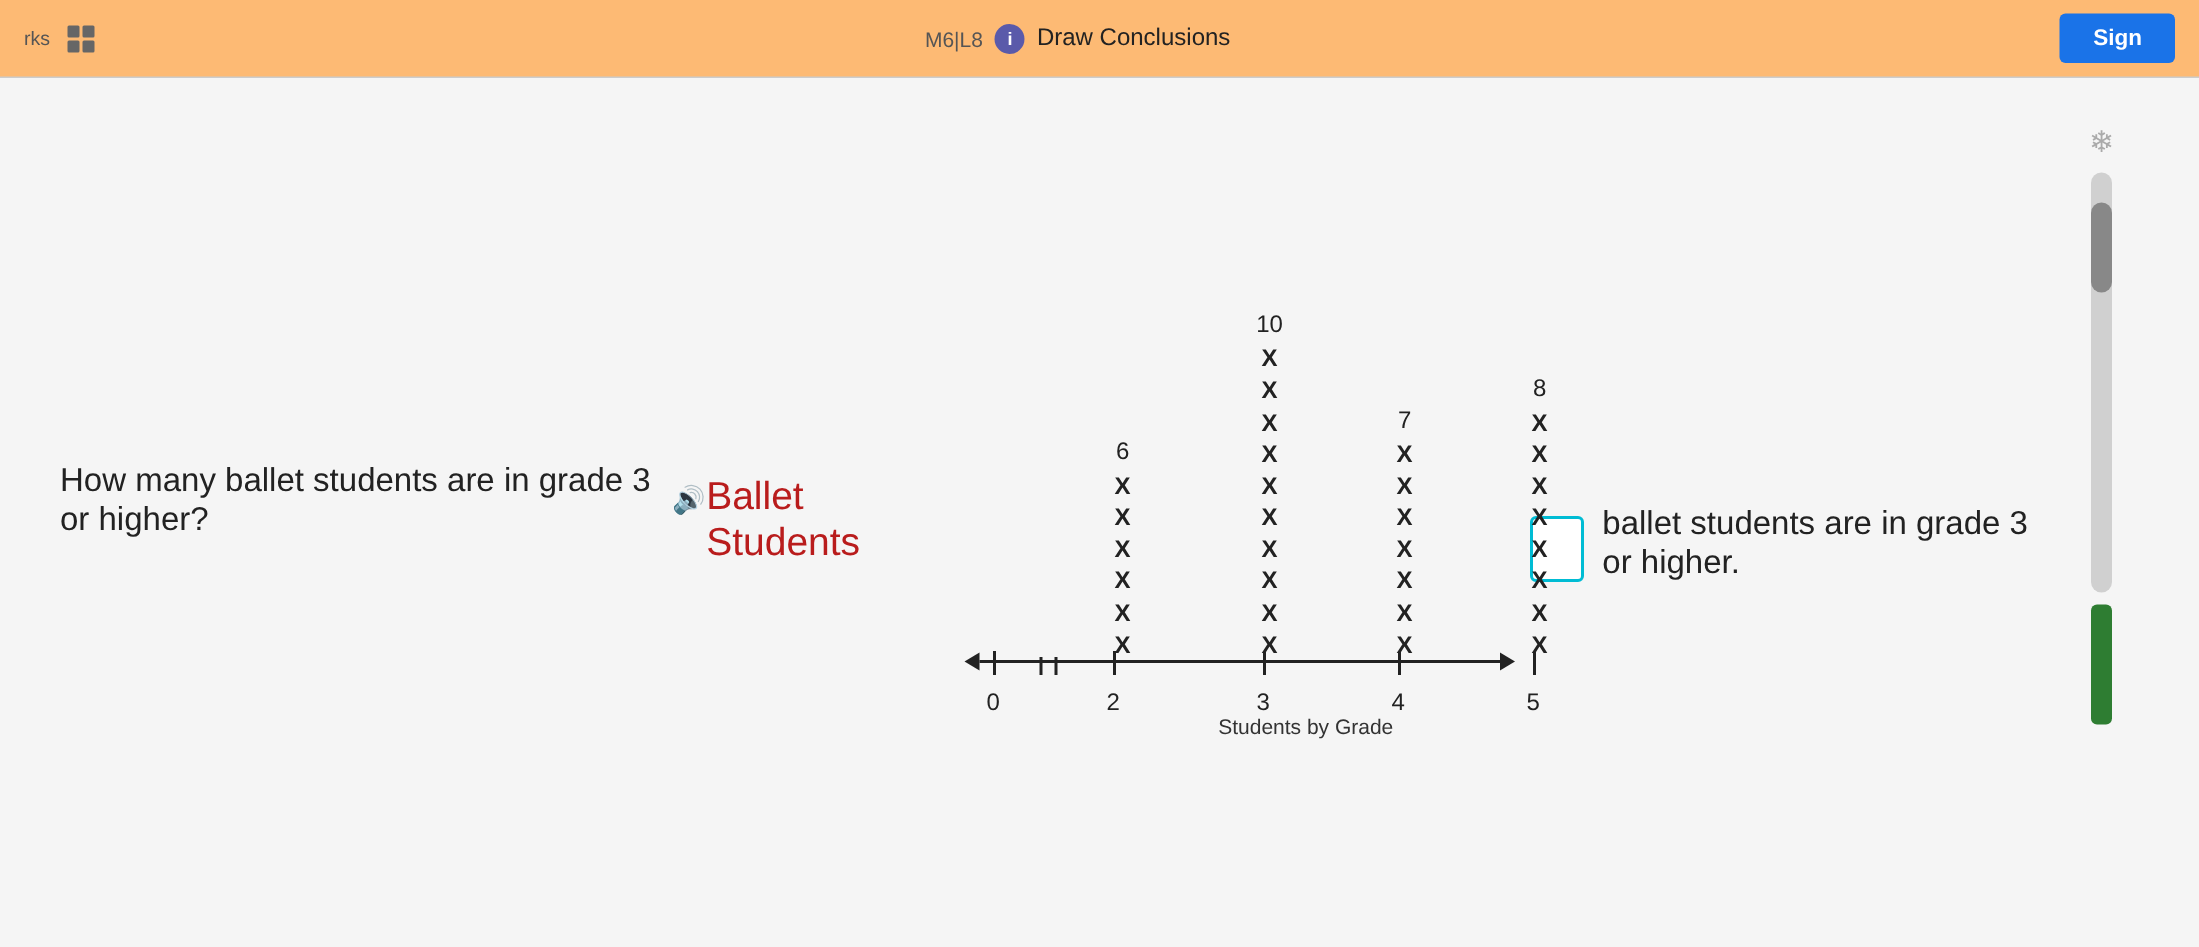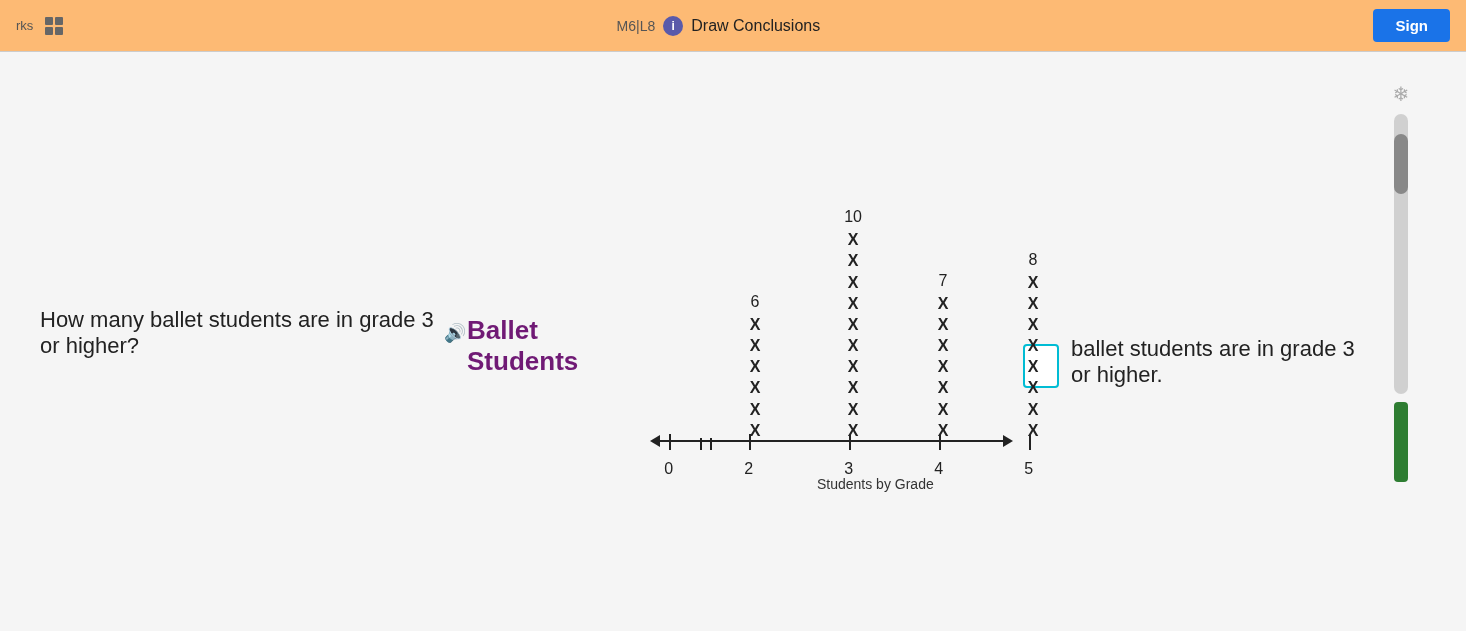--- a/index.html
+++ b/index.html
@@ -115,22 +115,22 @@
     }
 
     .audio-icon {
       cursor: pointer;
       font-size: 18px;
       color: #333;
     }
 
     .chart-title {
       font-size: 26px;
-      font-weight: bold;
-      color: #701a75;
+      font-weight: normal;
+      color: #b91c1c;
       margin-bottom: 8px;
       margin-top: 16px;
     }
 
     
     .chart-container {
       position: relative;
       width: 500px;
       height: 320px;
       margin: 0 auto;

